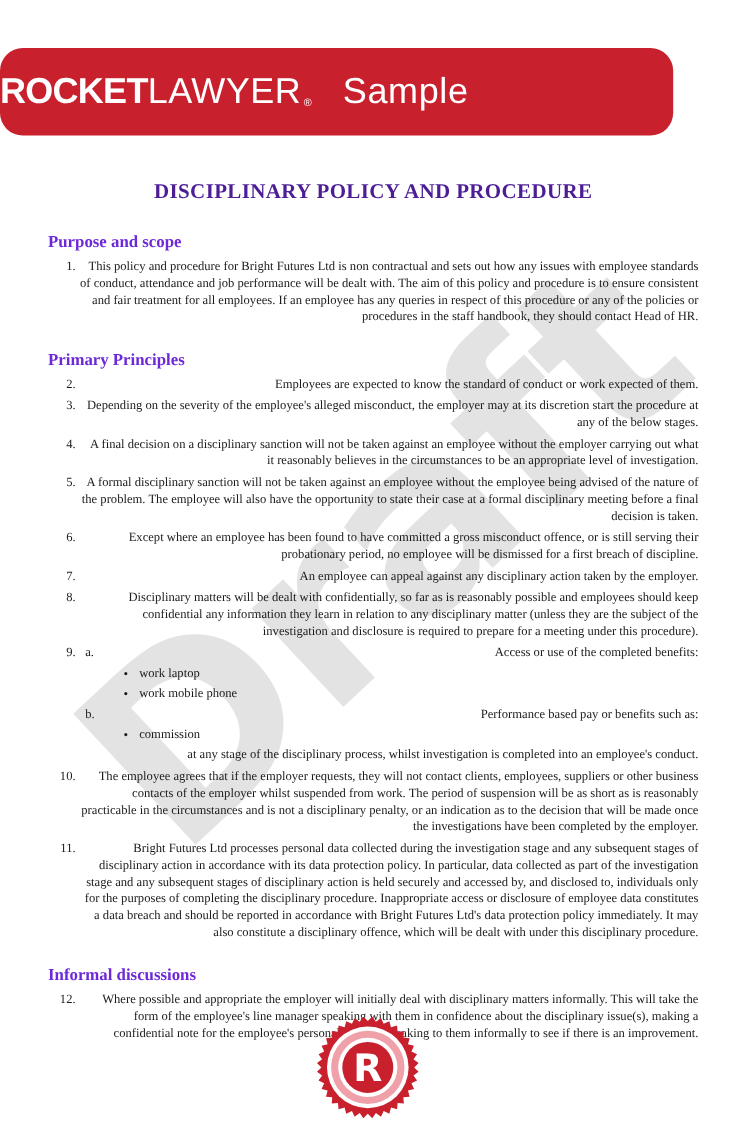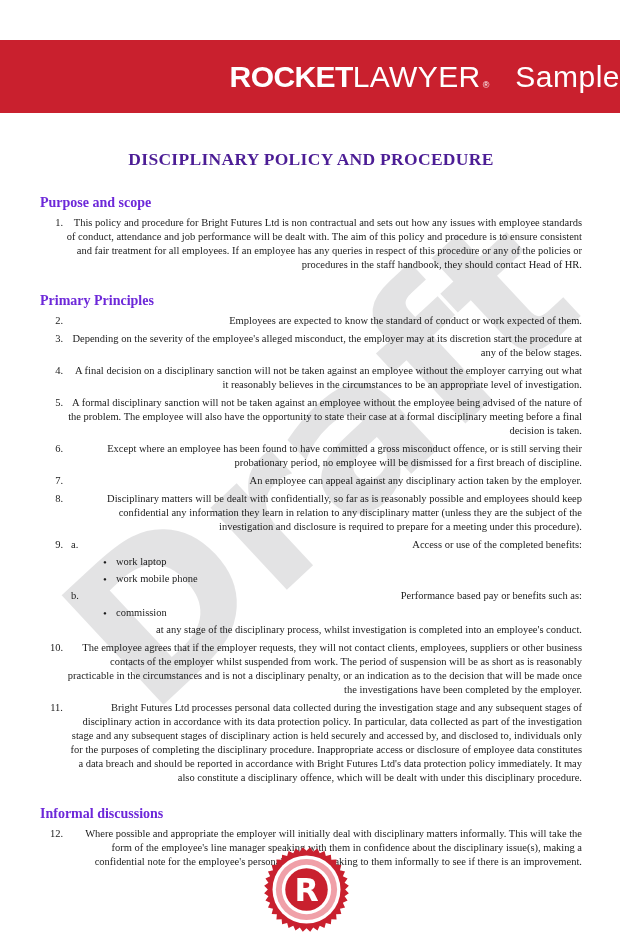--- a/index.html
+++ b/index.html
@@ -9,23 +9,24 @@
   }
   *{box-sizing:border-box;}
   html,body{margin:0;padding:0;background:#ffffff;}
   .page{
     position:relative;width:620px;height:950px;margin:0 auto;
     background:#ffffff;overflow:hidden;
     font-family:"Liberation Serif",serif;color:#1b1b1b;
   }
   
   .band{
-    position:absolute;top:40px;left:0;width:620px;height:73px;
-    background:var(--accent);display:flex;align-items:center;justify-content:flex-end;
+    position:absolute;top:40px;left:0;width:561px;height:73px;
+    background:var(--accent);display:flex;align-items:center;justify-content:flex-start;
     z-index:3;
+    border-radius:19px;
   }
   .logo{
     color:#fff;font-family:"Liberation Sans",sans-serif;font-size:30px;
     display:flex;align-items:baseline;white-space:nowrap;line-height:1;
   }
   .logo-bold{font-weight:bold;letter-spacing:-0.6px;}
   .logo-light{font-weight:normal;letter-spacing:0.4px;}
   .logo-reg{font-size:9px;margin-left:2px;align-self:flex-end;padding-bottom:2px;}
   .logo-sample{margin-left:26px;font-weight:normal;letter-spacing:0.5px;}
   

